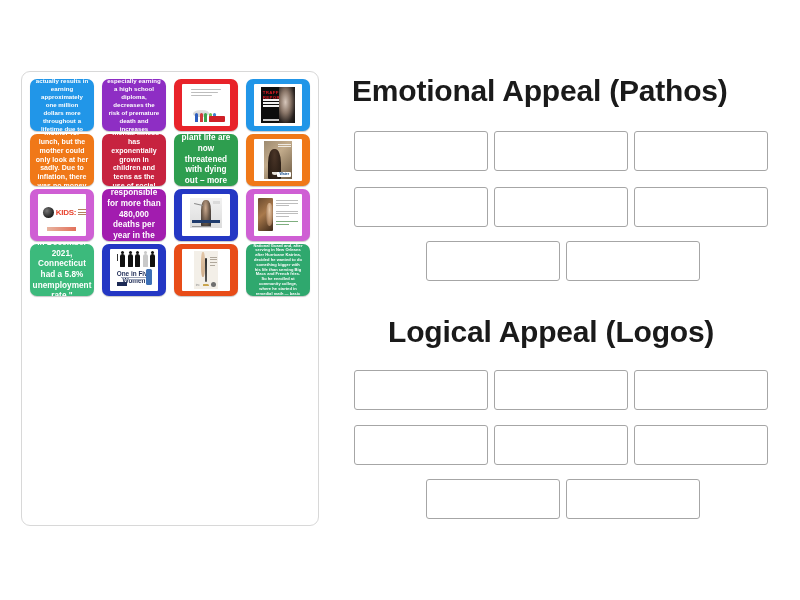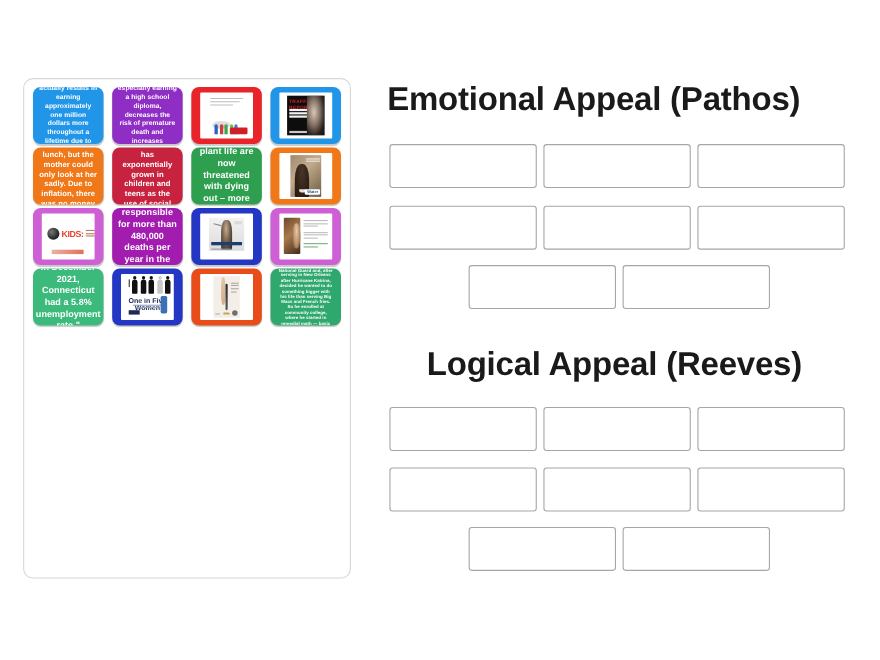--- a/index.html
+++ b/index.html
@@ -437,21 +437,21 @@
 
   <div class="dropzone" style="left:354px; top:131px; width:134px; height:40px;"></div>
   <div class="dropzone" style="left:494px; top:131px; width:134px; height:40px;"></div>
   <div class="dropzone" style="left:634px; top:131px; width:134px; height:40px;"></div>
   <div class="dropzone" style="left:354px; top:187px; width:134px; height:40px;"></div>
   <div class="dropzone" style="left:494px; top:187px; width:134px; height:40px;"></div>
   <div class="dropzone" style="left:634px; top:187px; width:134px; height:40px;"></div>
   <div class="dropzone" style="left:426px; top:241px; width:134px; height:40px;"></div>
   <div class="dropzone" style="left:566px; top:241px; width:134px; height:40px;"></div>
 
-  <div class="group-title" style="left:388px; top:315px;">Logical Appeal (Reeves)</div>
+  <div class="group-title" style="left:388px; top:315px;">Logical Appeal (Logos)</div>
 
   <div class="dropzone" style="left:354px; top:370px; width:134px; height:40px;"></div>
   <div class="dropzone" style="left:494px; top:370px; width:134px; height:40px;"></div>
   <div class="dropzone" style="left:634px; top:370px; width:134px; height:40px;"></div>
   <div class="dropzone" style="left:354px; top:425px; width:134px; height:40px;"></div>
   <div class="dropzone" style="left:494px; top:425px; width:134px; height:40px;"></div>
   <div class="dropzone" style="left:634px; top:425px; width:134px; height:40px;"></div>
   <div class="dropzone" style="left:426px; top:479px; width:134px; height:40px;"></div>
   <div class="dropzone" style="left:566px; top:479px; width:134px; height:40px;"></div>
 

